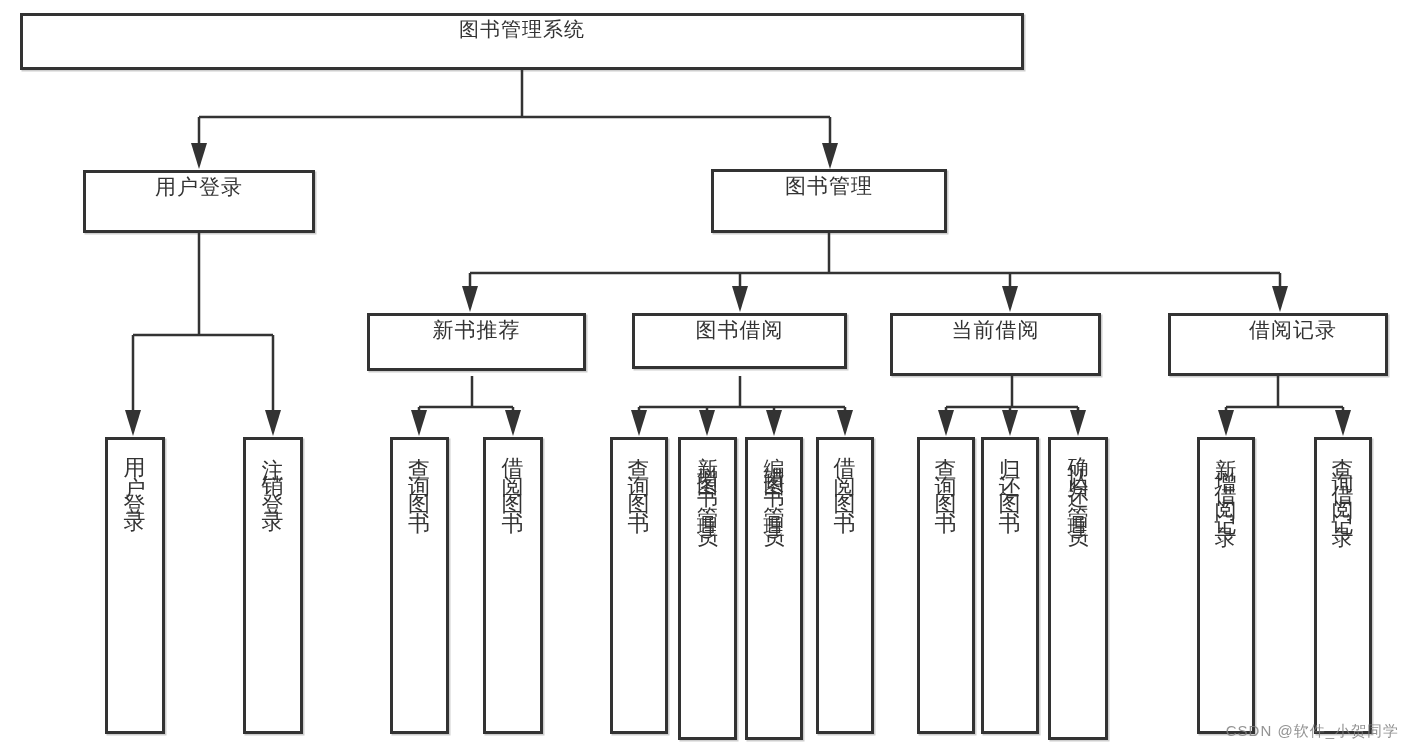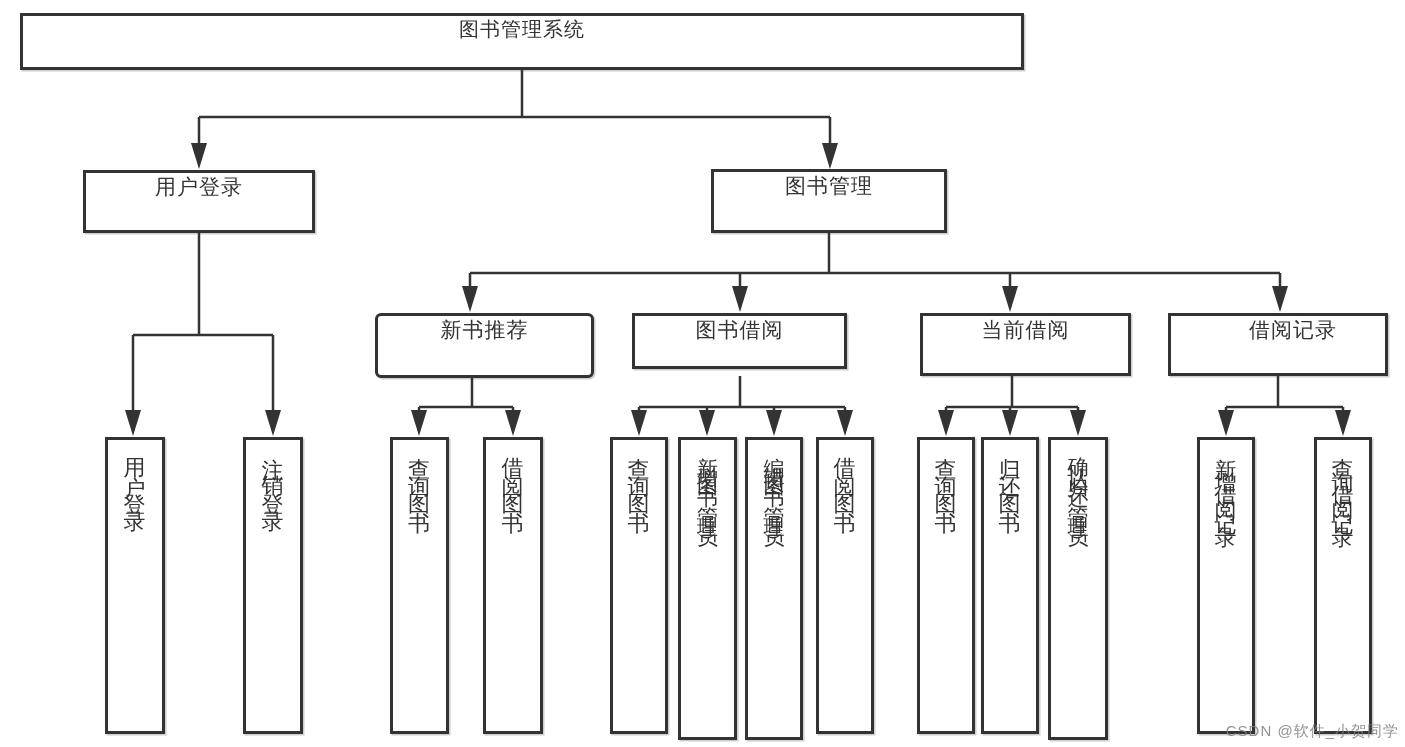--- a/index.html
+++ b/index.html
@@ -75,27 +75,27 @@
     <span>图书管理系统</span>
   </div>
 
   <div class="box hbox" style="left:83px;top:170px;width:232px;height:63px;">
     <span>用户登录</span>
   </div>
   <div class="box hbox" style="left:711px;top:169px;width:236px;height:64px;">
     <span>图书管理</span>
   </div>
 
-  <div class="box hbox" style="left:375px;top:313px;width:219px;height:65px;border-radius:6px;">
+  <div class="box hbox" style="left:367px;top:313px;width:219px;height:58px;">
     <span>新书推荐</span>
   </div>
   <div class="box hbox" style="left:632px;top:313px;width:215px;height:56px;">
     <span>图书借阅</span>
   </div>
-  <div class="box hbox" style="left:920px;top:313px;width:211px;height:63px;">
+  <div class="box hbox" style="left:890px;top:313px;width:211px;height:63px;">
     <span>当前借阅</span>
   </div>
   <div class="box hbox" style="left:1168px;top:313px;width:220px;height:63px;padding-left:30px;">
     <span>借阅记录</span>
   </div>
 
   <div class="box leaf" style="left:105px;top:437px;width:60px;height:297px;">
     <span>用户登录</span>
   </div>
   <div class="box leaf" style="left:243px;top:437px;width:60px;height:297px;">

